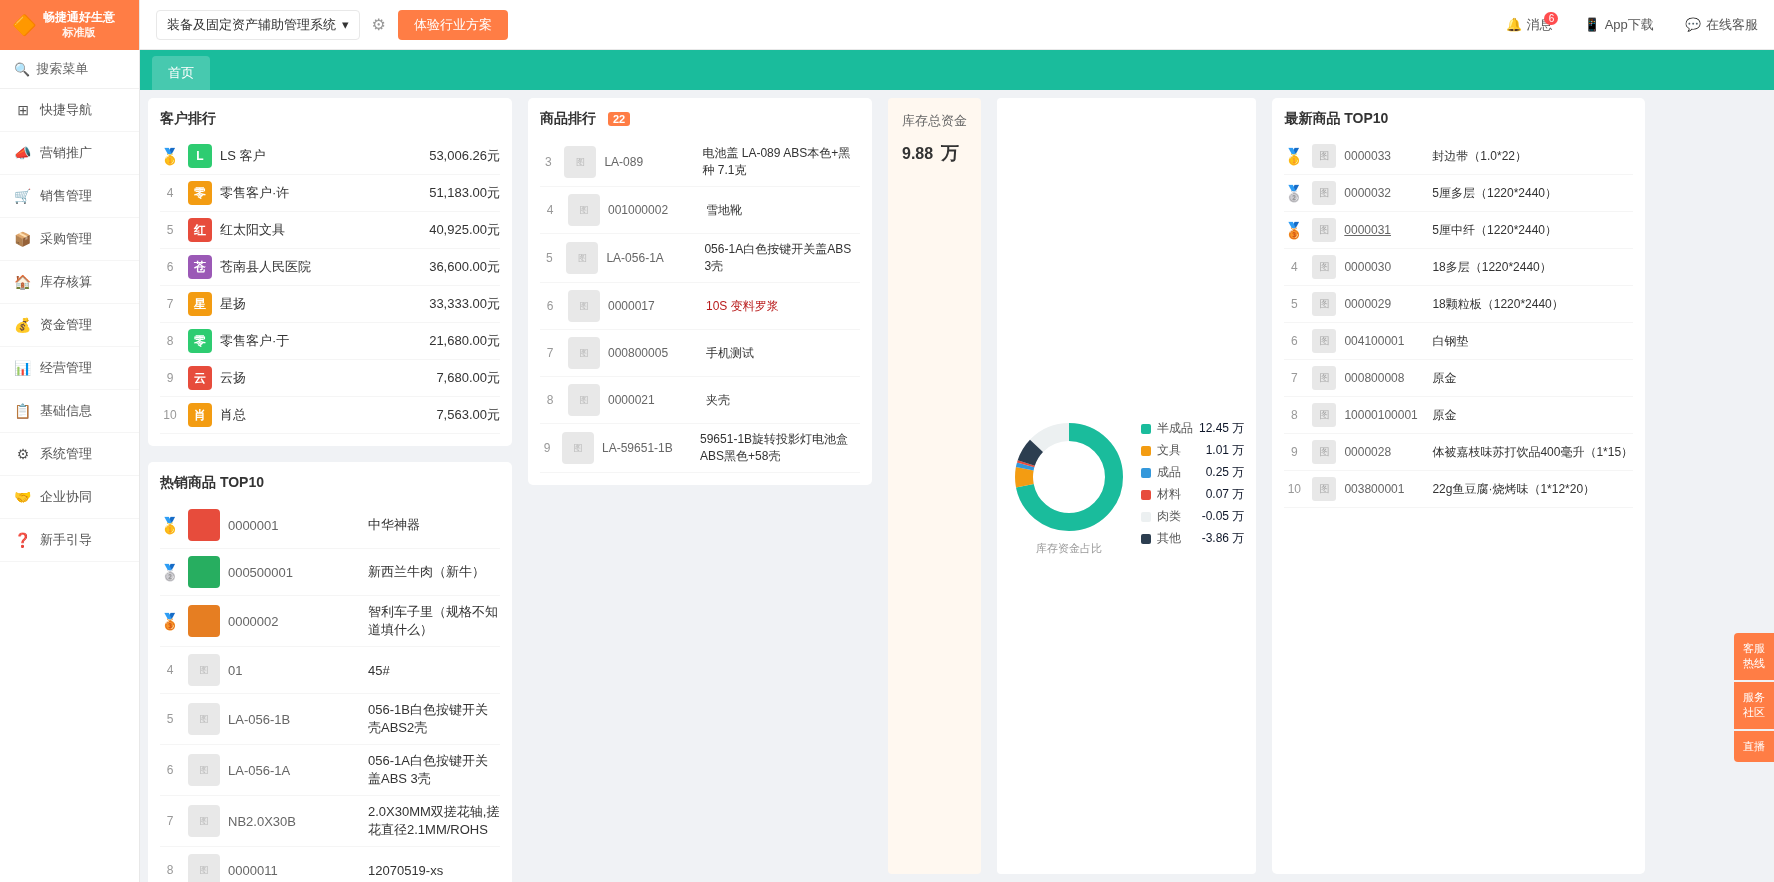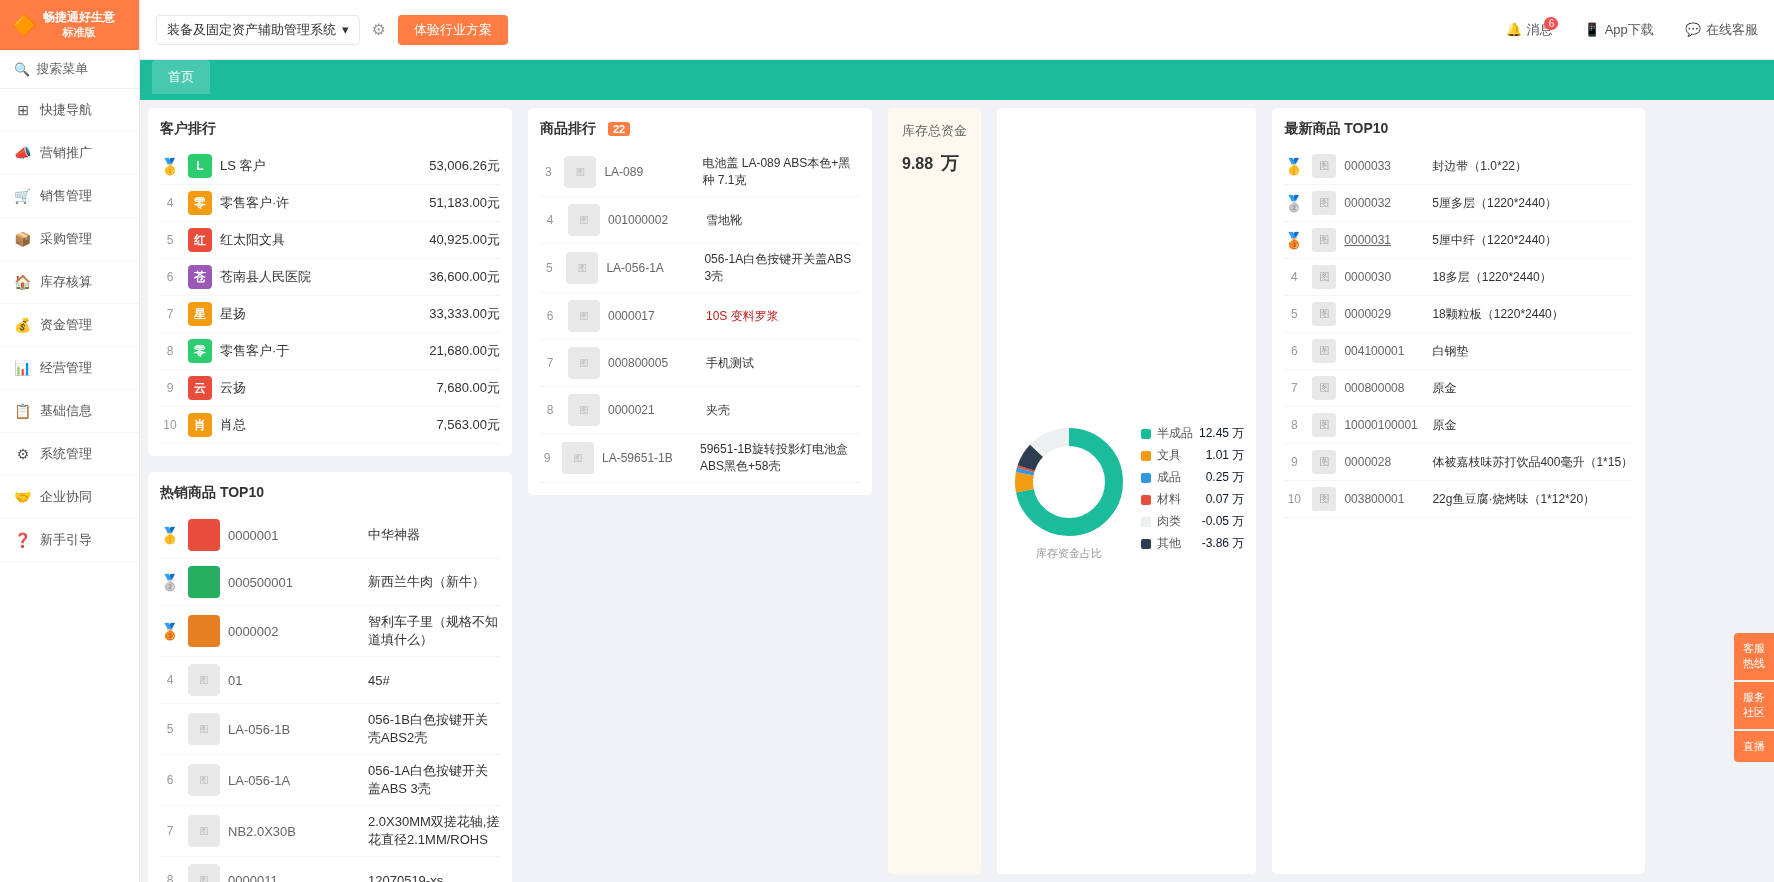--- a/index.html
+++ b/index.html
@@ -54,21 +54,21 @@
     
     .main {
       flex: 1;
       display: flex;
       flex-direction: column;
       overflow: hidden;
     }
 
     
     .topbar {
-      height: 60px;
+      height: 50px;
       background: #fff;
       border-bottom: 1px solid #e8e8e8;
       display: flex;
       align-items: center;
       padding: 0 16px;
       gap: 12px;
       flex-shrink: 0;
     }
     .topbar-system-select {
       display: flex;
@@ -111,21 +111,21 @@
       padding: 1px 4px;
       min-width: 14px;
       text-align: center;
     }
     .topbar-right .link { cursor: pointer; display: flex; align-items: center; gap: 4px; }
 
     
     .tabbar {
       background: #1abc9c;
       display: flex;
-      align-items: flex-start;
+      align-items: flex-end;
       padding: 0 12px;
       height: 40px;
       flex-shrink: 0;
     }
     .tabbar-tab {
       padding: 8px 16px;
       color: #fff;
       font-size: 13px;
       cursor: pointer;
       border-radius: 4px 4px 0 0;

